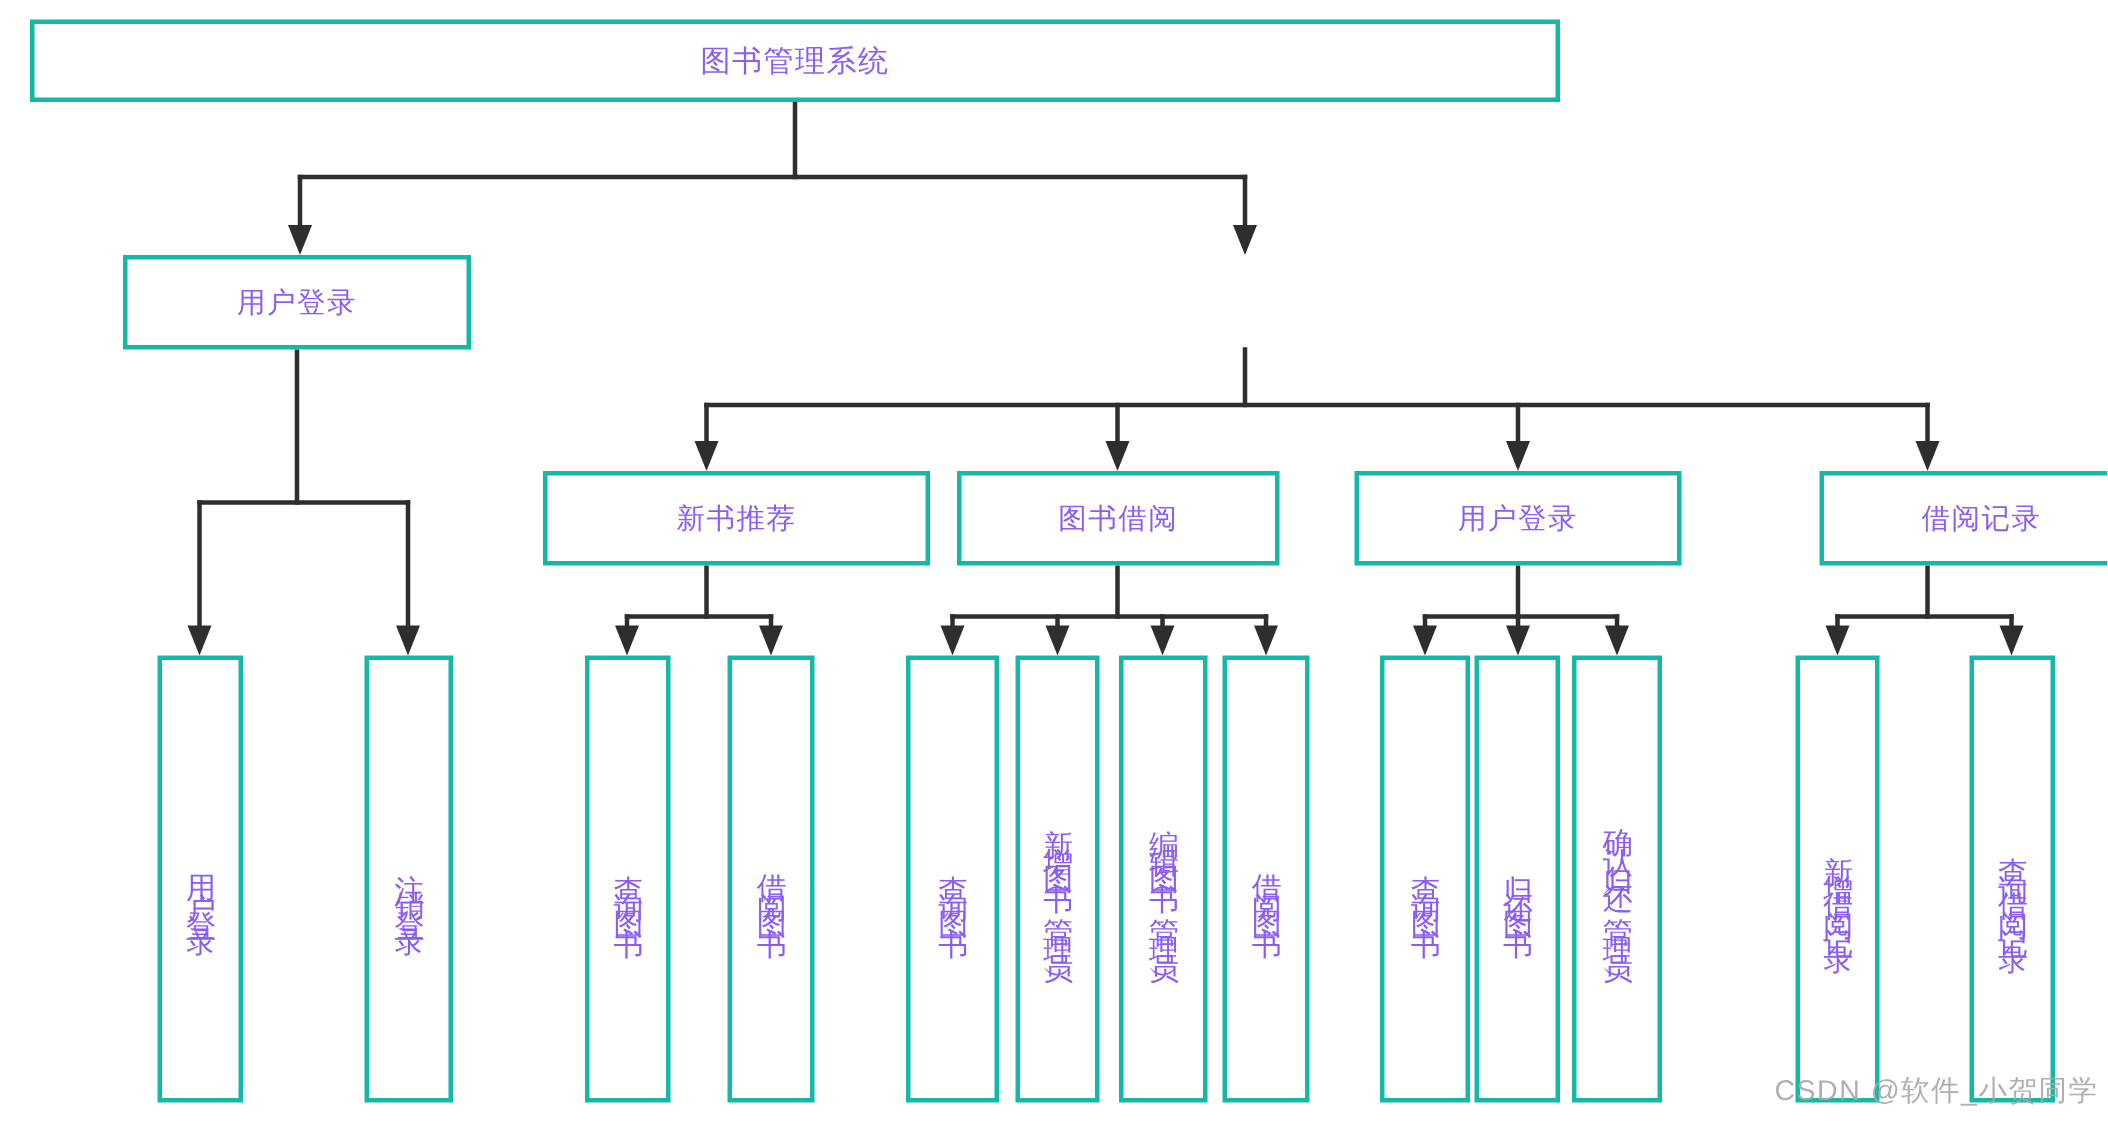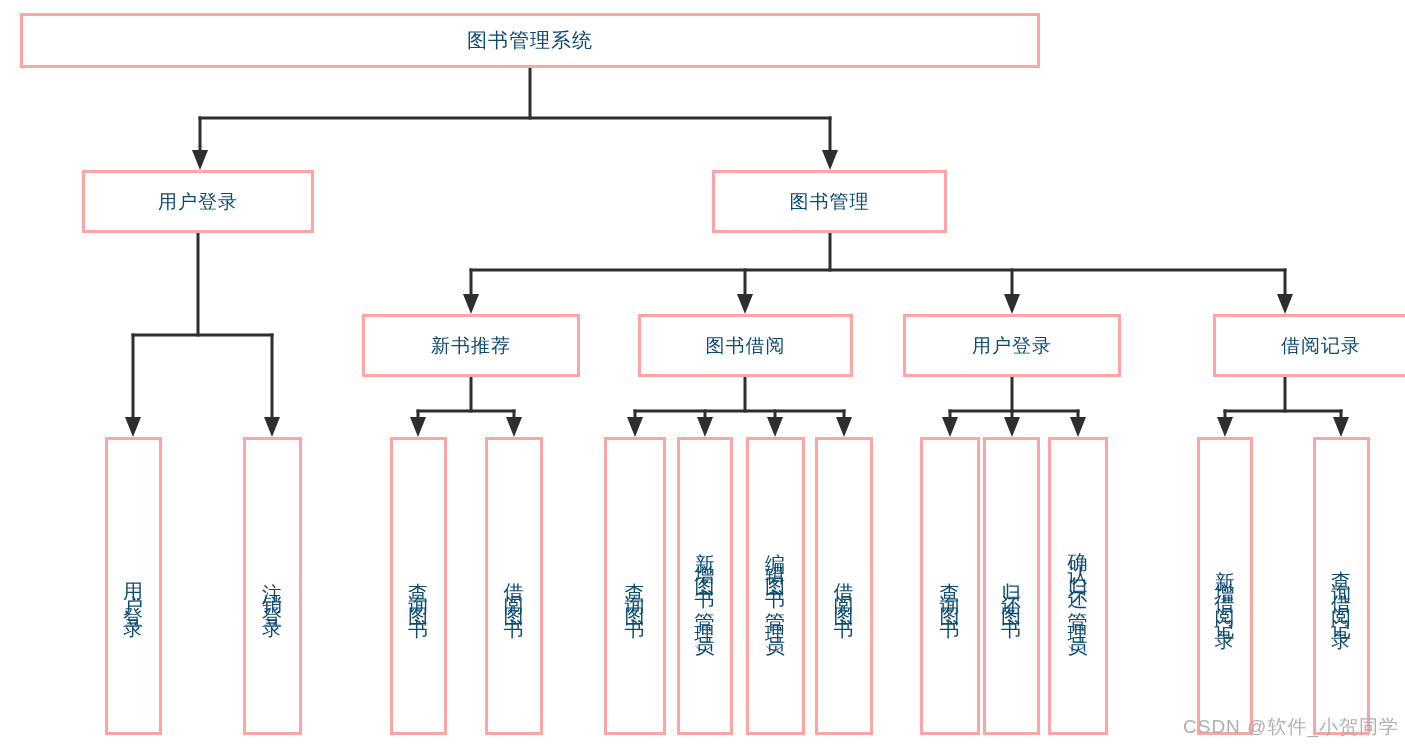--- a/index.html
+++ b/index.html
@@ -18,22 +18,22 @@
   #connectors {
     position: absolute;
     left: 0; top: 0;
     width: 1405px; height: 747px;
     pointer-events: none;
   }
   .node {
     position: absolute;
     box-sizing: border-box;
     background: #ffffff;
-    border: 2px solid #fca5a5;
-    color: #0c4a6e;
+    border: 2px solid #14b8a6;
+    color: #8b5cf6;
     display: flex;
     align-items: center;
     justify-content: center;
     text-align: center;
     z-index: 2;
   }
   .node.root { border-width: 3px; font-size: 20px; letter-spacing: 1px; }
   .node.branch { border-width: 3px; font-size: 19px; letter-spacing: 1px; }
   .node.leaf {
     border-width: 3px;
@@ -122,23 +122,22 @@
       <polygon points="1004,417 1020,417 1012,437"></polygon>
       <polygon points="1070,417 1086,417 1078,437"></polygon>
       <polygon points="1217,417 1233,417 1225,437"></polygon>
       <polygon points="1333,417 1349,417 1341,437"></polygon>
     </g>
   </svg>
 
   <div class="node root" style="left:20px; top:13px; width:1020px; height:55px;">图书管理系统</div>
 
   <div class="node branch" style="left:82px; top:170px; width:232px; height:63px;">用户登录</div>
-  <div class="node branch" style="left:712px; top:170px; width:235px; height:63px;">图书管理</div>
 
-  <div class="node branch" style="left:362px; top:314px; width:218px; height:63px;">新书推荐</div>
+  <div class="node branch" style="left:362px; top:314px; width:258px; height:63px;">新书推荐</div>
   <div class="node branch" style="left:638px; top:314px; width:215px; height:63px;text-align:center;">图书借阅</div>
   <div class="node branch" style="left:903px; top:314px; width:218px; height:63px;">用户登录</div>
   <div class="node branch" style="left:1177px; top:314px; width:216px; height:63px;margin-left:36px;">借阅记录</div>
 
   <div class="node leaf" style="left:105px; top:437px; width:57px; height:298px;">用户登录</div>
   <div class="node leaf" style="left:243px; top:437px; width:59px; height:298px;">注销登录</div>
 
   <div class="node leaf" style="left:390px; top:437px; width:57px; height:298px;">查询图书</div>
   <div class="node leaf" style="left:485px; top:437px; width:58px; height:298px;">借阅图书</div>
 

